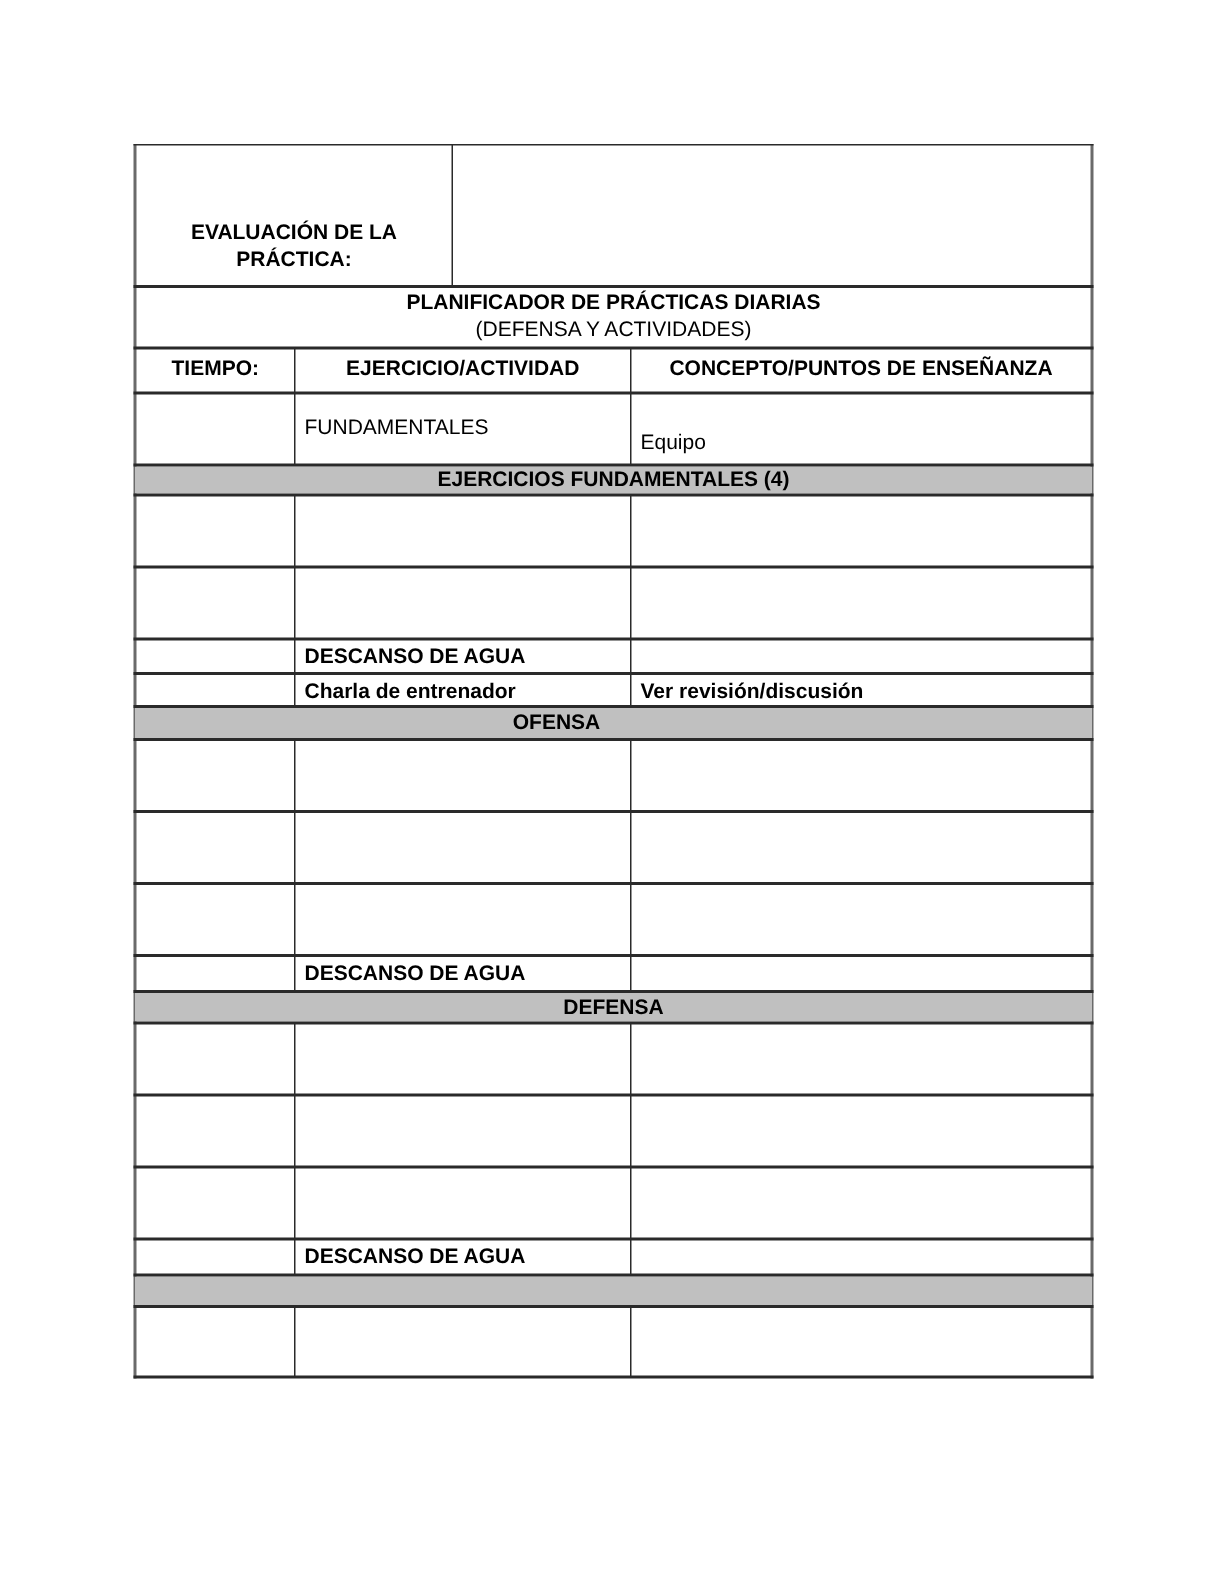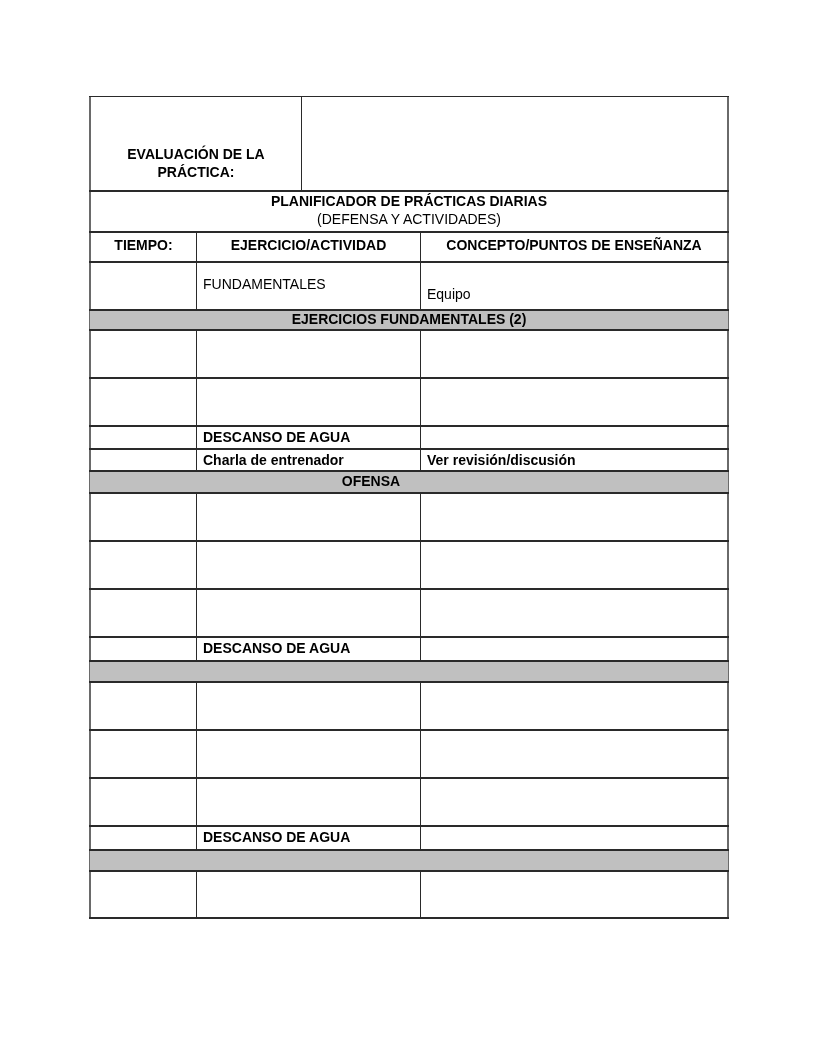--- a/index.html
+++ b/index.html
@@ -71,21 +71,21 @@
   <div class="txt b center" style="left:91px;width:636px;top:193px;">PLANIFICADOR DE PRÁCTICAS DIARIAS</div>
   <div class="txt center" style="left:91px;width:636px;top:211px;">(DEFENSA Y ACTIVIDADES)</div>
 
   <div class="txt b center" style="left:91px;width:105px;top:237px;">TIEMPO:</div>
   <div class="txt b center" style="left:197px;width:223px;top:237px;">EJERCICIO/ACTIVIDAD</div>
   <div class="txt b center" style="left:421px;width:306px;top:237px;">CONCEPTO/PUNTOS DE ENSEÑANZA</div>
 
   <div class="txt" style="left:203px;top:276px;">FUNDAMENTALES</div>
   <div class="txt" style="left:427px;top:286px;">Equipo</div>
 
-  <div class="txt b center" style="left:91px;width:636px;top:311px;">EJERCICIOS FUNDAMENTALES (2)</div>
+  <div class="txt b center" style="left:91px;width:636px;top:311px;">EJERCICIOS FUNDAMENTALES (4)</div>
   <div class="abs" style="left:91px;top:331px;width:105px;height:46px;"></div>
   <div class="abs" style="left:197px;top:331px;width:223px;height:46px;"></div>
   <div class="abs" style="left:421px;top:331px;width:306px;height:46px;"></div>
   <div class="abs" style="left:91px;top:379px;width:105px;height:46px;"></div>
   <div class="abs" style="left:197px;top:379px;width:223px;height:46px;"></div>
   <div class="abs" style="left:421px;top:379px;width:306px;height:46px;"></div>
   <div class="txt b" style="left:203px;top:429px;">DESCANSO DE AGUA</div>
   <div class="txt b" style="left:203px;top:452px;">Charla de entrenador</div>
   <div class="txt b" style="left:427px;top:452px;">Ver revisión/discusión</div>
 
@@ -94,20 +94,21 @@
   <div class="abs" style="left:197px;top:494px;width:223px;height:46px;"></div>
   <div class="abs" style="left:421px;top:494px;width:306px;height:46px;"></div>
   <div class="abs" style="left:91px;top:542px;width:105px;height:46px;"></div>
   <div class="abs" style="left:197px;top:542px;width:223px;height:46px;"></div>
   <div class="abs" style="left:421px;top:542px;width:306px;height:46px;"></div>
   <div class="abs" style="left:91px;top:590px;width:105px;height:46px;"></div>
   <div class="abs" style="left:197px;top:590px;width:223px;height:46px;"></div>
   <div class="abs" style="left:421px;top:590px;width:306px;height:46px;"></div>
   <div class="txt b" style="left:203px;top:640px;">DESCANSO DE AGUA</div>
 
+  <div class="txt b center" style="left:91px;width:636px;top:663px;">DEFENSA</div>
   <div class="abs" style="left:91px;top:683px;width:105px;height:46px;"></div>
   <div class="abs" style="left:197px;top:683px;width:223px;height:46px;"></div>
   <div class="abs" style="left:421px;top:683px;width:306px;height:46px;"></div>
   <div class="abs" style="left:91px;top:731px;width:105px;height:46px;"></div>
   <div class="abs" style="left:197px;top:731px;width:223px;height:46px;"></div>
   <div class="abs" style="left:421px;top:731px;width:306px;height:46px;"></div>
   <div class="abs" style="left:91px;top:779px;width:105px;height:46px;"></div>
   <div class="abs" style="left:197px;top:779px;width:223px;height:46px;"></div>
   <div class="abs" style="left:421px;top:779px;width:306px;height:46px;"></div>
   <div class="txt b" style="left:203px;top:829px;">DESCANSO DE AGUA</div>

